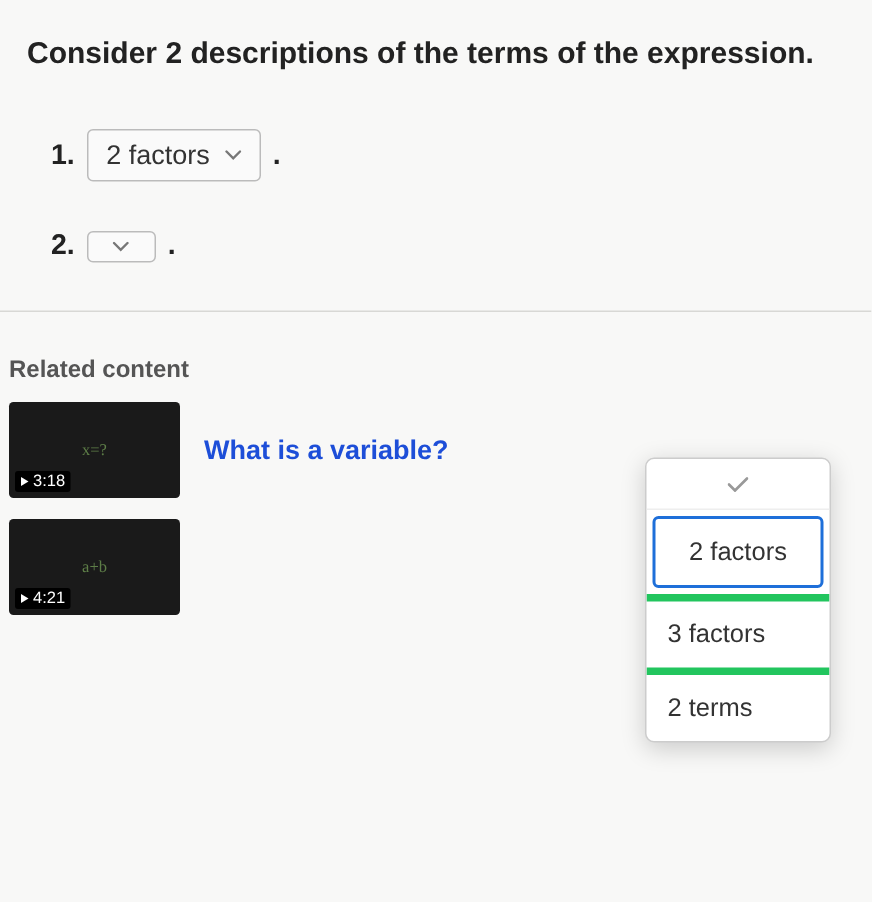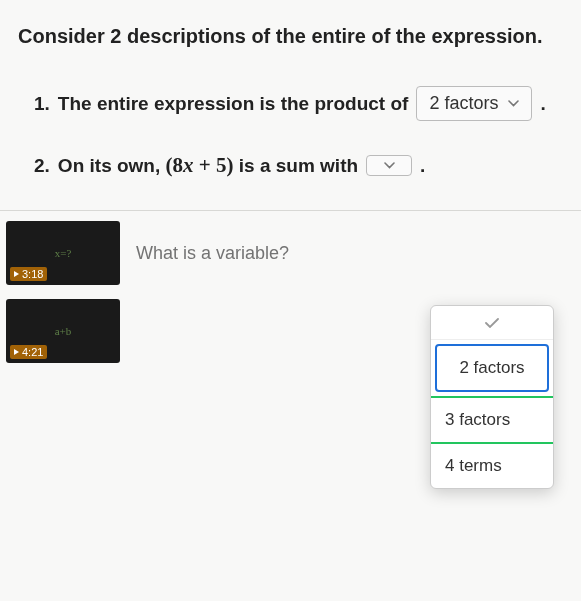--- a/index.html
+++ b/index.html
@@ -102,39 +102,39 @@
     .thumb-scribble {
       font-family: cursive;
       font-size: 11px;
       color: #7aa85a;
       opacity: 0.7;
     }
     .duration {
       position: absolute;
       bottom: 4px;
       left: 4px;
-      background: #a16207;
+      background: #000000;
       color: #fff;
       font-size: 11px;
       padding: 1px 4px;
       border-radius: 2px;
       display: flex;
       align-items: center;
       gap: 3px;
     }
     .play-tri {
       width: 0; height: 0;
       border-left: 5px solid #fff;
       border-top: 3px solid transparent;
       border-bottom: 3px solid transparent;
     }
     .related-title {
       font-size: 18px;
-      font-weight: 400;
-      color: #737373;
+      font-weight: 700;
+      color: #1d4ed8;
     }
     
     .popup {
       position: absolute;
       right: 27px;
       top: 305px;
       width: 124px;
       background: #fff;
       border: 1px solid #ccc;
       border-radius: 6px;
@@ -148,73 +148,70 @@
       align-items: center;
       justify-content: center;
       border-bottom: 1px solid #eee;
     }
     .popup-check svg { stroke: #888; }
     .popup-option {
       padding: 12px 14px;
       font-size: 17px;
       color: #333;
       cursor: pointer;
-      border-top: 2px solid #22c55e;
+      border-top: 5px solid #22c55e;
     }
     .popup-option:first-of-type { border-top: none; }
     .popup-option.highlight {
       border: 2px solid #1e6fd9;
       border-radius: 4px;
       margin: 4px;
       padding: 12px 12px;
       text-align: center;
     }
   </style>
 </head>
 <body>
 
 <div class="content">
 
   <p class="prompt2">
-    <span>Consider </span><span>2</span><span> descriptions of the entire of the expression.</span>
+    <span>Consider </span><span>2</span><span> descriptions of the terms of the expression.</span>
   </p>
 
   <div class="question-row">
     <span class="question-text">1.</span>
-    <span class="question-text">The entire expression is the product of</span>
     <span class="dropdown">
       <span>2 factors</span>
       <span class="chevron">
         <svg width="11" height="7" viewBox="0 0 11 7">
             <path d="M1 1 L5.5 5.5 L10 1" stroke="#777" stroke-width="1.6" fill="none" stroke-linecap="round"></path>
           </svg>
       </span>
     </span>
     <span class="period">.</span>
   </div>
 
   <div class="question-row">
     <span class="question-text">2.</span>
-    <span class="question-text">
-      <span>On its own, </span><span class="math">(8<span class="x">x</span> + 5)</span><span> is a sum with</span>
-    </span>
     <span class="dropdown small">
       <span class="chevron">
         <svg width="11" height="7" viewBox="0 0 11 7">
             <path d="M1 1 L5.5 5.5 L10 1" stroke="#777" stroke-width="1.6" fill="none" stroke-linecap="round"></path>
           </svg>
       </span>
     </span>
     <span class="period">.</span>
   </div>
 </div>
 
 <div class="divider"></div>
 
 <div class="related-section">
+  <h3 class="related-heading">Related content</h3>
 
   <div class="related-item">
     <div class="thumb">
       <span class="thumb-scribble">x=?</span>
       <span class="duration">
         <span class="play-tri"></span>
         <span>3:18</span>
       </span>
     </div>
     <span class="related-title">What is a variable?</span>
@@ -232,14 +229,14 @@
 </div>
 
 <div class="popup">
   <div class="popup-check">
     <svg width="14" height="10" viewBox="0 0 14 10">
         <path d="M1 5 L5 9 L13 1" stroke="#999" stroke-width="1.8" fill="none" stroke-linecap="round"></path>
       </svg>
   </div>
   <div class="popup-option highlight">2 factors</div>
   <div class="popup-option">3 factors</div>
-  <div class="popup-option">4 terms</div>
+  <div class="popup-option">2 terms</div>
 </div>
 
 </body></html>

